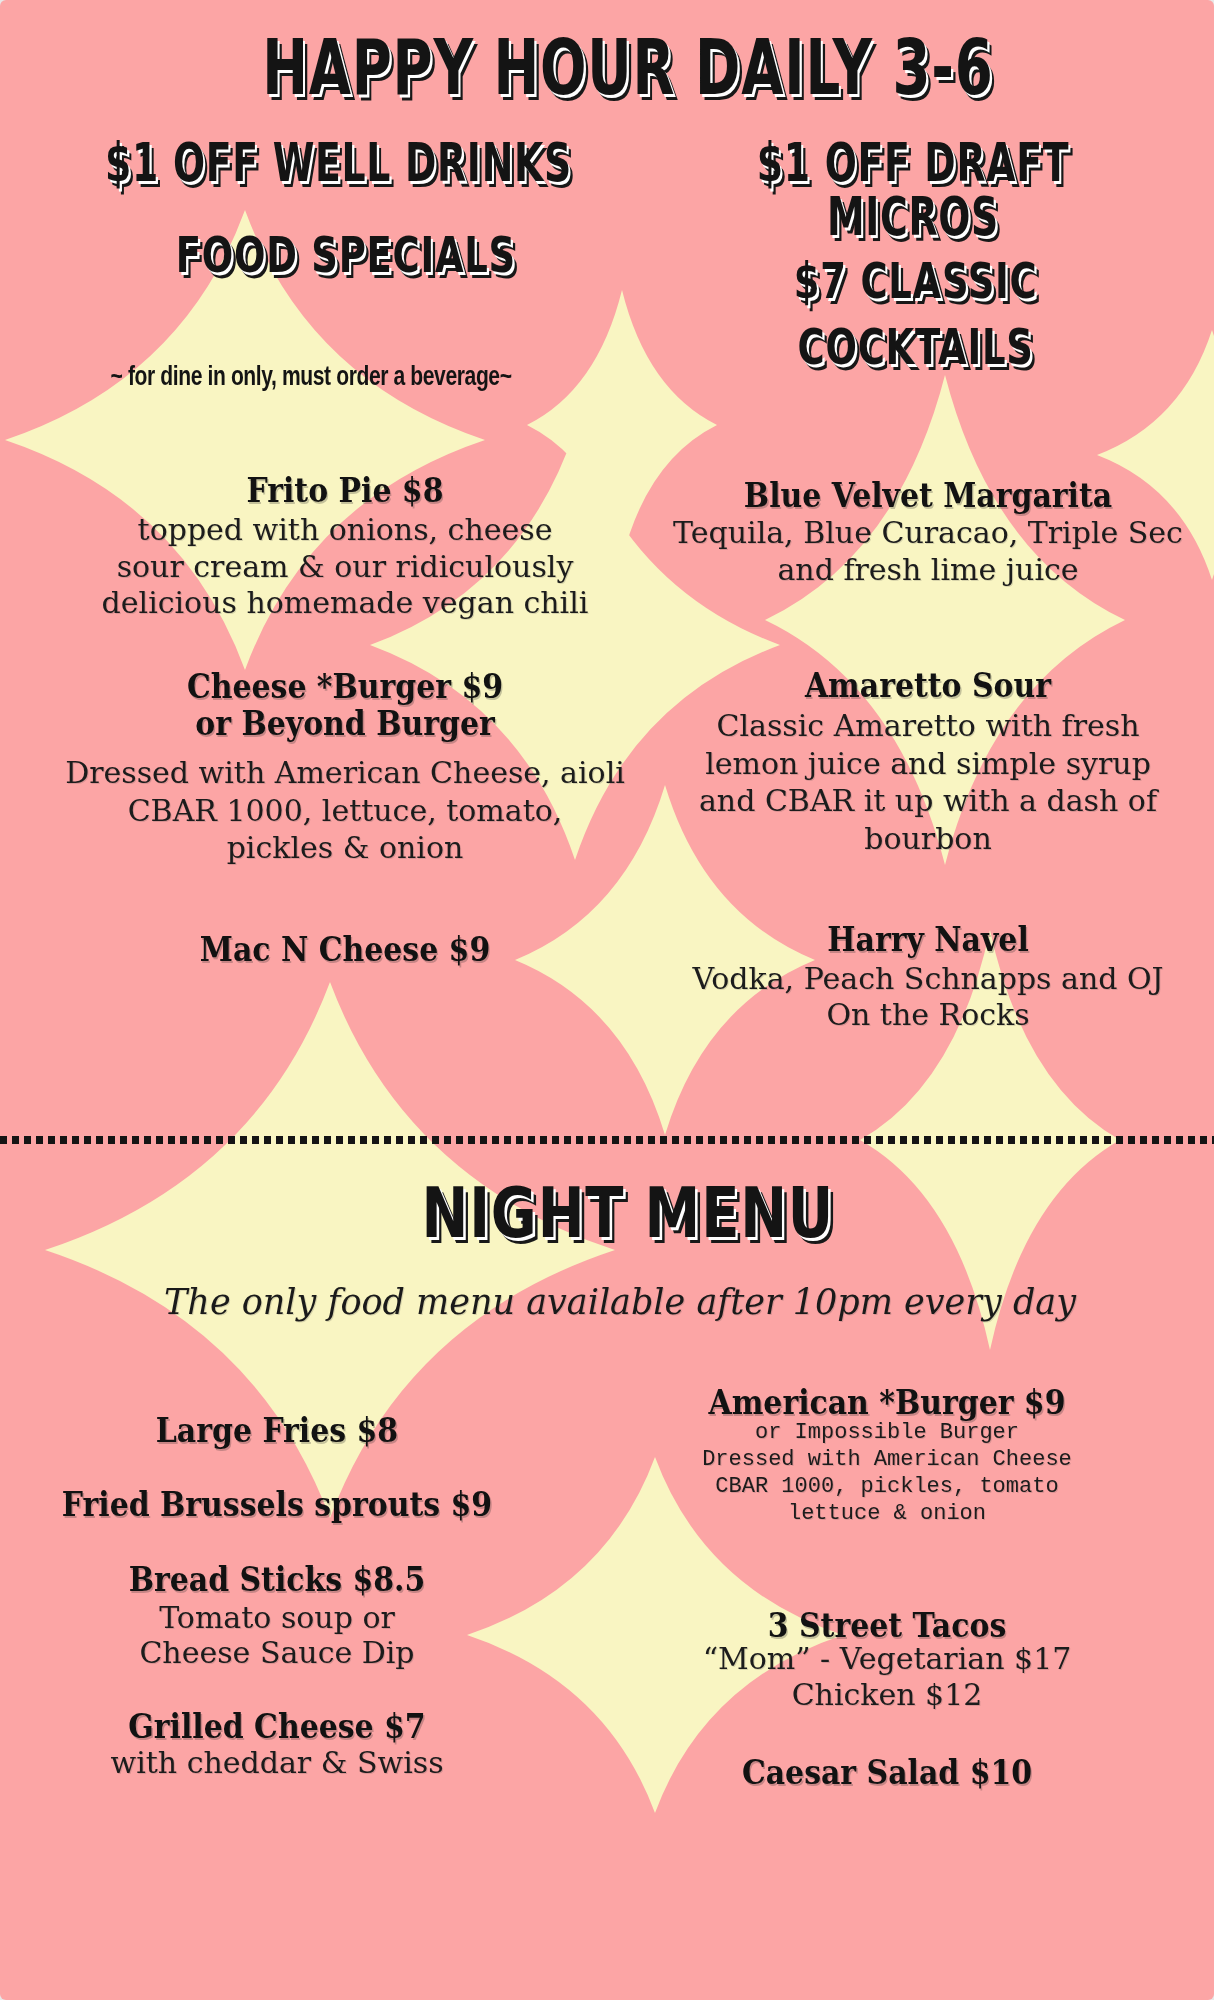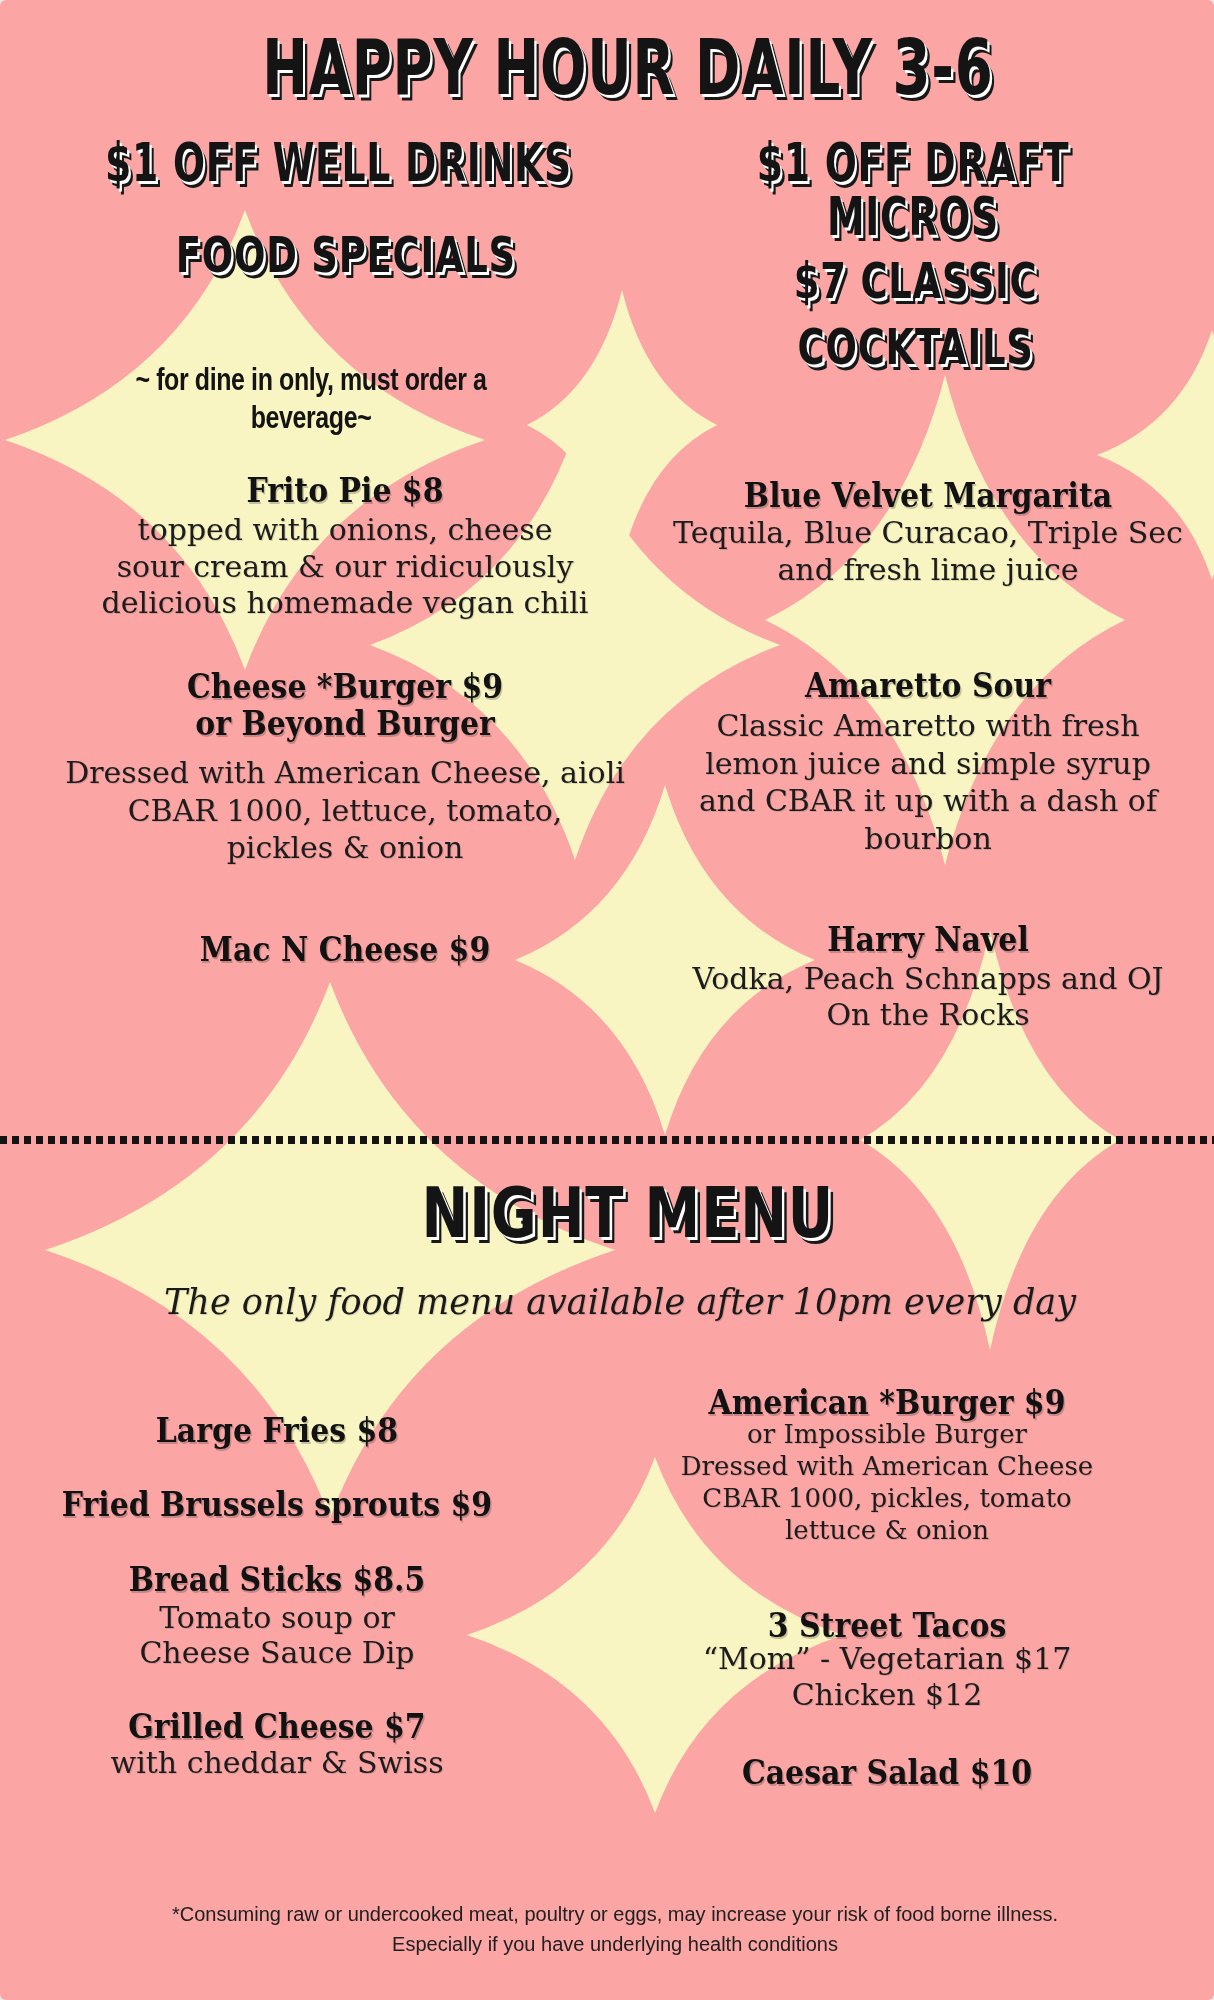--- a/index.html
+++ b/index.html
@@ -89,21 +89,21 @@
 
   <div class="abs display" style="left:-4px;top:230px;width:700px;font-size:50px;">
     <span class="inner">FOOD SPECIALS</span>
   </div>
 
   <div class="abs display" style="left:566px;top:248px;width:700px;font-size:50px;line-height:1.32;">
     <span class="inner">$7 CLASSIC
 COCKTAILS</span>
   </div>
 
-  <div class="abs note" style="left:11px;top:360px;width:600px;font-size:32px;text-decoration:underline;">
+  <div class="abs note" style="left:11px;top:360px;width:600px;font-size:27px;text-decoration:underline;">
     <span class="inner">~ for dine in only, must order a beverage~</span>
   </div>
 
   <div class="abs item-name" style="left:45px;top:472px;width:600px;font-size:34px;">Frito Pie $8</div>
   <div class="abs item-desc" style="left:45px;top:512px;width:600px;font-size:30px;line-height:1.22;">topped with onions, cheese
 sour cream &amp; our ridiculously
 delicious homemade vegan chili</div>
 
   <div class="abs item-name" style="left:45px;top:668px;width:600px;font-size:34px;">Cheese *Burger $9
 or Beyond Burger</div>
@@ -140,27 +140,25 @@
   <div class="abs item-name" style="left:-23px;top:1486px;width:600px;font-size:34px;">Fried Brussels sprouts $9</div>
 
   <div class="abs item-name" style="left:-23px;top:1561px;width:600px;font-size:34px;">Bread Sticks $8.5</div>
   <div class="abs item-desc" style="left:-23px;top:1601px;width:600px;font-size:30px;line-height:1.15;">Tomato soup or
 Cheese Sauce Dip</div>
 
   <div class="abs item-name" style="left:-23px;top:1708px;width:600px;font-size:34px;">Grilled Cheese $7</div>
   <div class="abs item-desc" style="left:-23px;top:1745px;width:600px;font-size:30px;line-height:1.2;">with cheddar &amp; Swiss</div>
 
   <div class="abs item-name" style="left:587px;top:1384px;width:600px;font-size:34px;">American *Burger $9</div>
-  <div class="abs item-desc" style="left:587px;top:1419px;width:600px;font-size:26px;line-height:1.23;">or Impossible Burger
+  <div class="abs item-desc" style="left:587px;top:1419px;width:600px;font-size:22px;line-height:1.23;font-family:Liberation Mono, monospace;">or Impossible Burger
 Dressed with American Cheese
 CBAR 1000, pickles, tomato
 lettuce &amp; onion</div>
 
   <div class="abs item-name" style="left:587px;top:1607px;width:600px;font-size:34px;">3 Street Tacos</div>
   <div class="abs item-desc" style="left:587px;top:1641px;width:600px;font-size:30px;line-height:1.2;">“Mom” - Vegetarian $17
 Chicken $12</div>
 
   <div class="abs item-name" style="left:587px;top:1754px;width:600px;font-size:34px;">Caesar Salad $10</div>
 
-  <div class="abs footer-text" style="left:15px;top:1899px;width:1200px;font-size:20px;">*Consuming raw or undercooked meat, poultry or eggs, may increase your risk of food borne illness.
-Especially if you have underlying health conditions</div>
 
 </div>
 
 </body></html>

